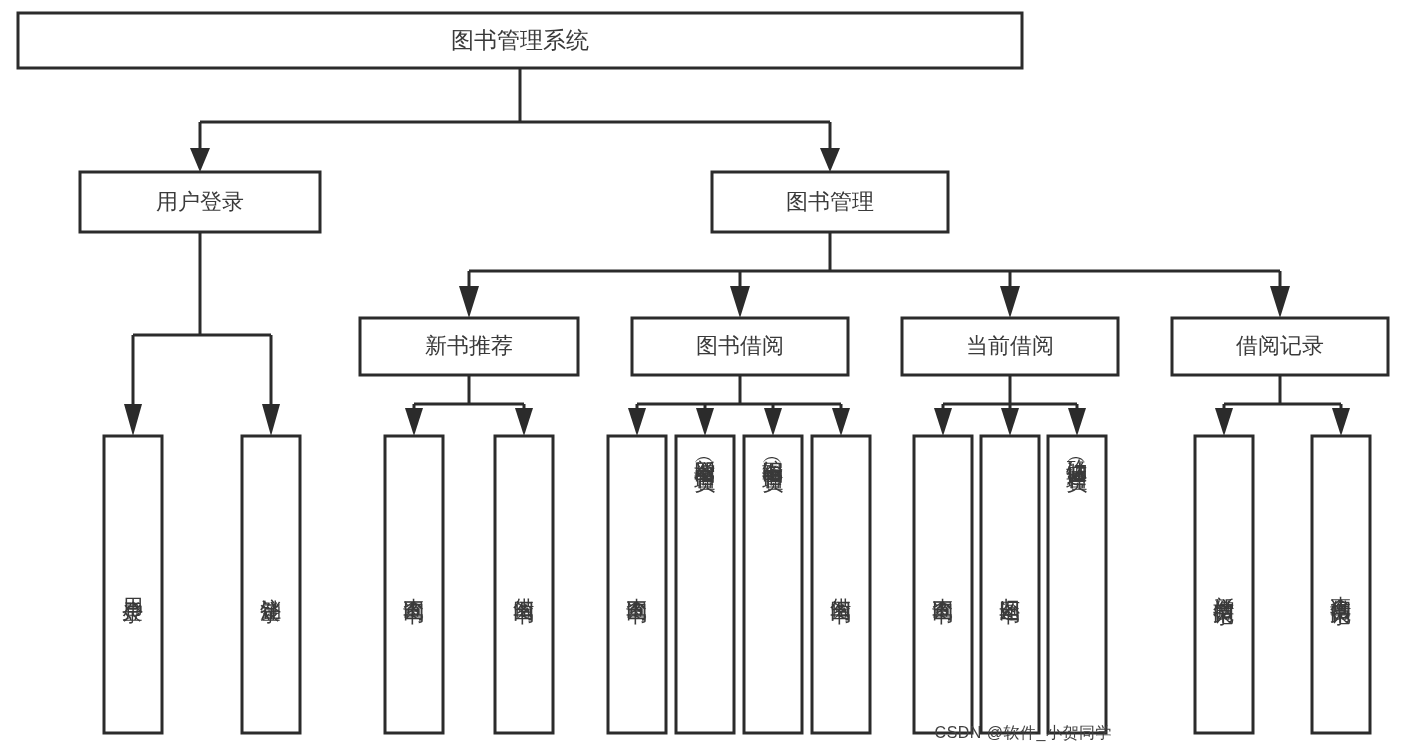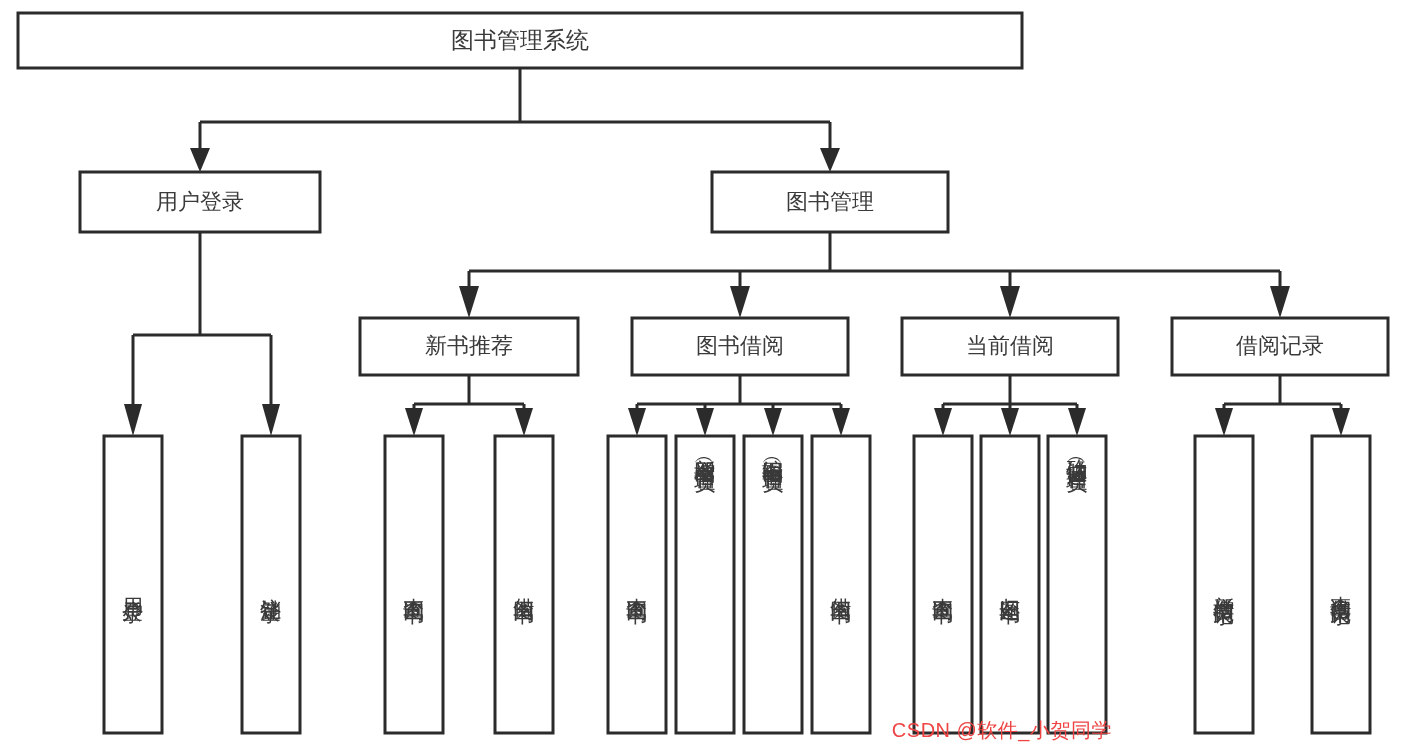--- a/index.html
+++ b/index.html
@@ -63,22 +63,22 @@
     line-height: 1.12;
     letter-spacing: 2px;
     color: #3a3a3a;
     white-space: nowrap;
   }
   .watermark {
     position: absolute;
     right: 8px;
     bottom: 3px;
     font-family: "Liberation Sans", "DejaVu Sans", sans-serif;
-    font-size: 20px;
-    color: #ef4444;
+    font-size: 16px;
+    color: #404040;
     letter-spacing: 0.5px;
     white-space: nowrap;
     pointer-events: none;
   }
 </style>
 </head>
 <body>
 
 <div id="diagram-root">
 

